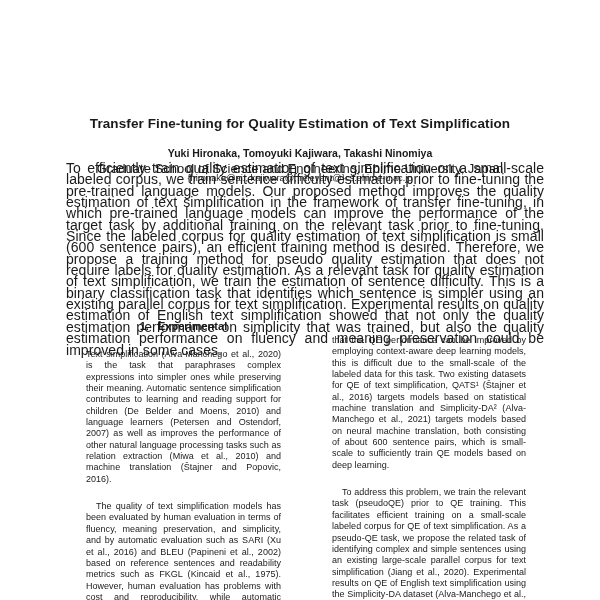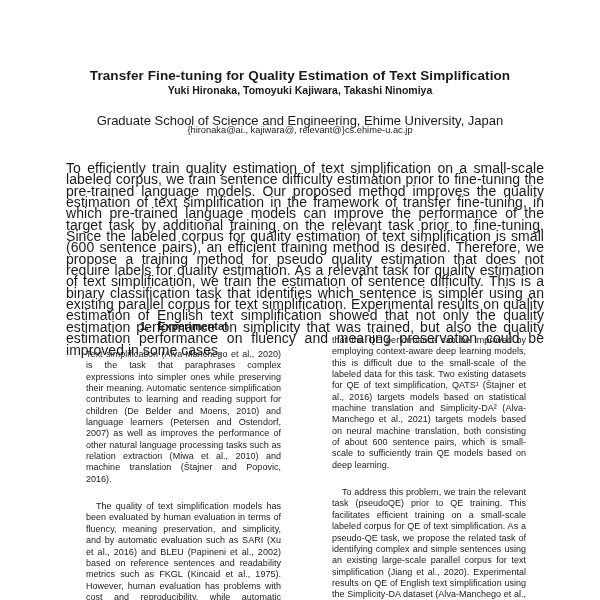--- a/index.html
+++ b/index.html
@@ -14,29 +14,30 @@
     background: #ffffff;
     overflow: hidden;
     font-family: "Liberation Sans", sans-serif;
     color: #1a1a1a;
   }
   .centered {
     position: absolute;
     left: 30px;
     width: 540px;
     text-align: center;
+    margin-top: 48px;
   }
   .title {
     top: 68px;
     font-size: 13.5px;
     font-weight: bold;
     letter-spacing: 0.1px;
   }
   .authors {
-    top: 84px;
+    top: 99px;
     font-size: 10.5px;
     font-weight: bold;
   }
   .affiliation {
     top: 113px;
     font-size: 13px;
   }
   .emails {
     top: 125px;
     font-size: 9.3px;

